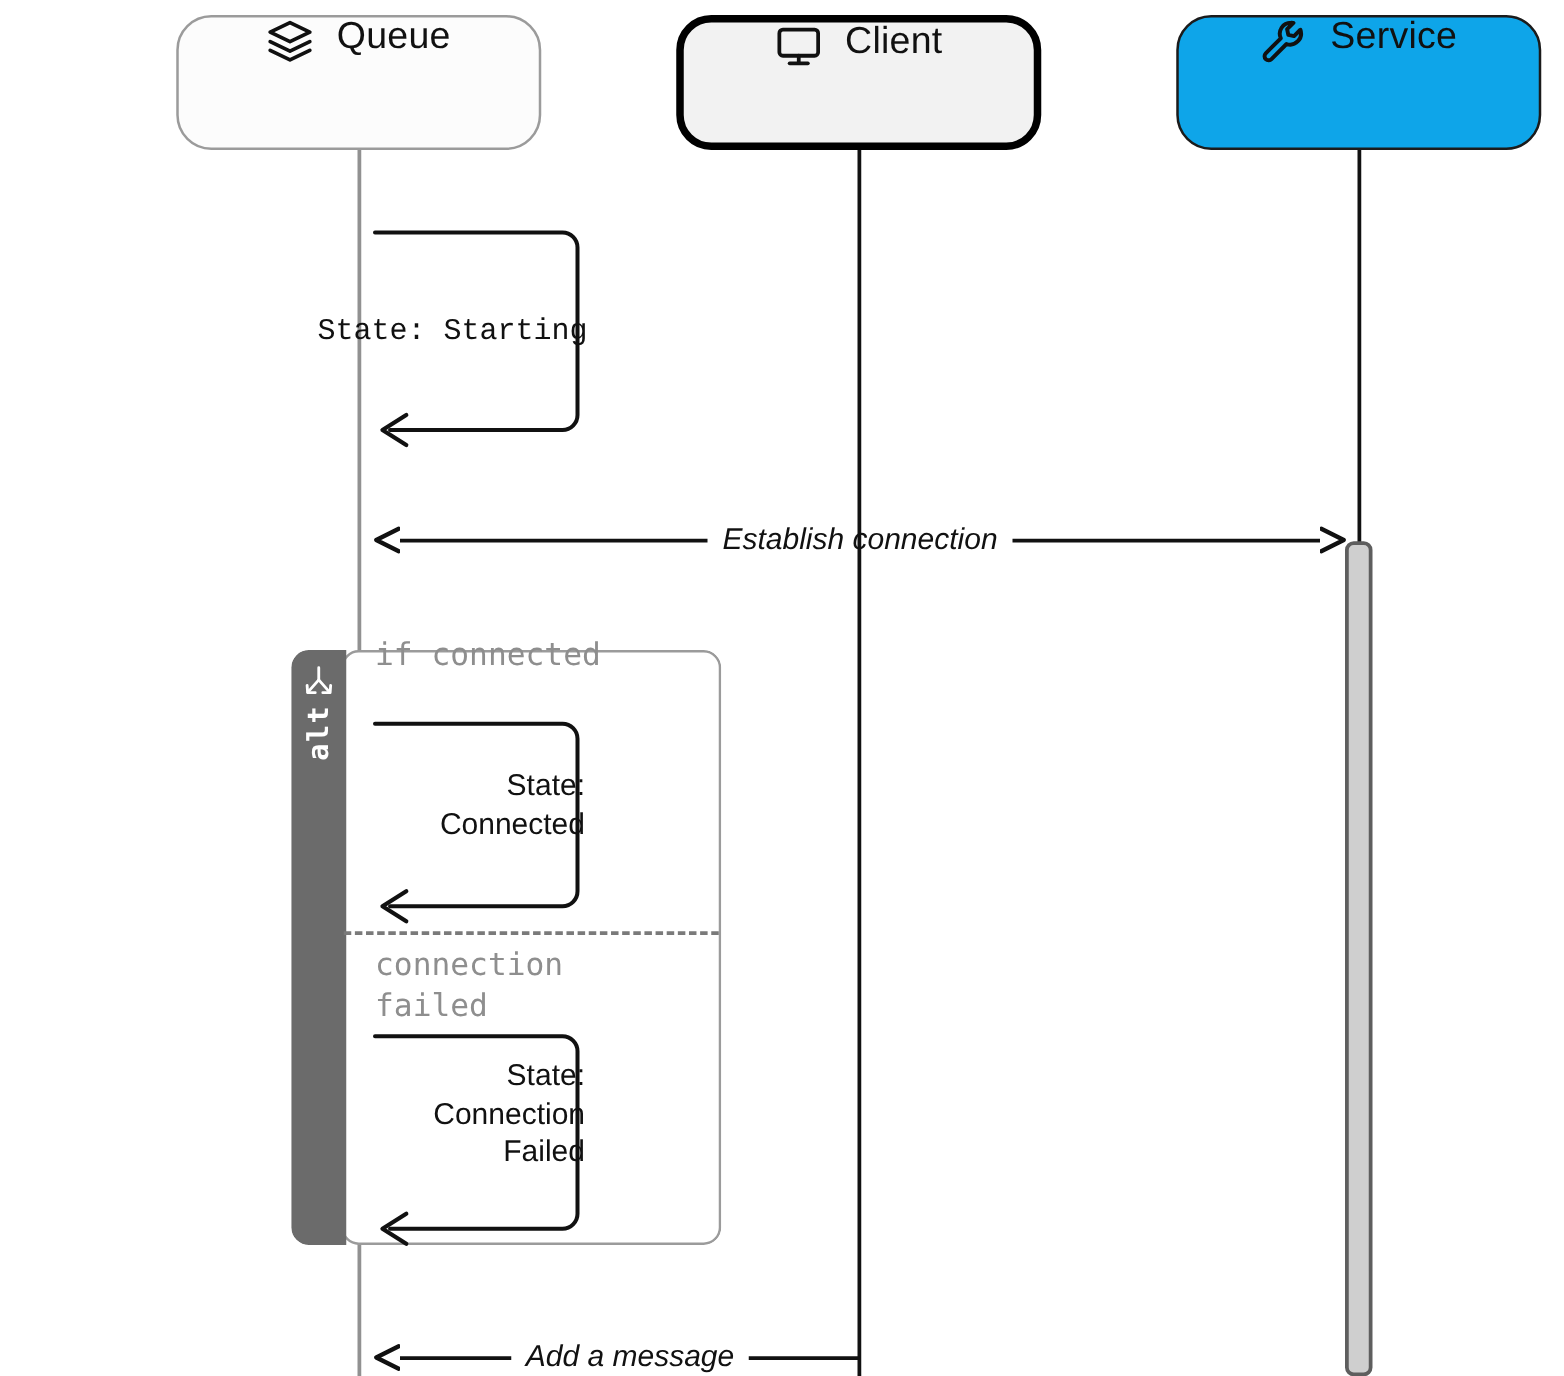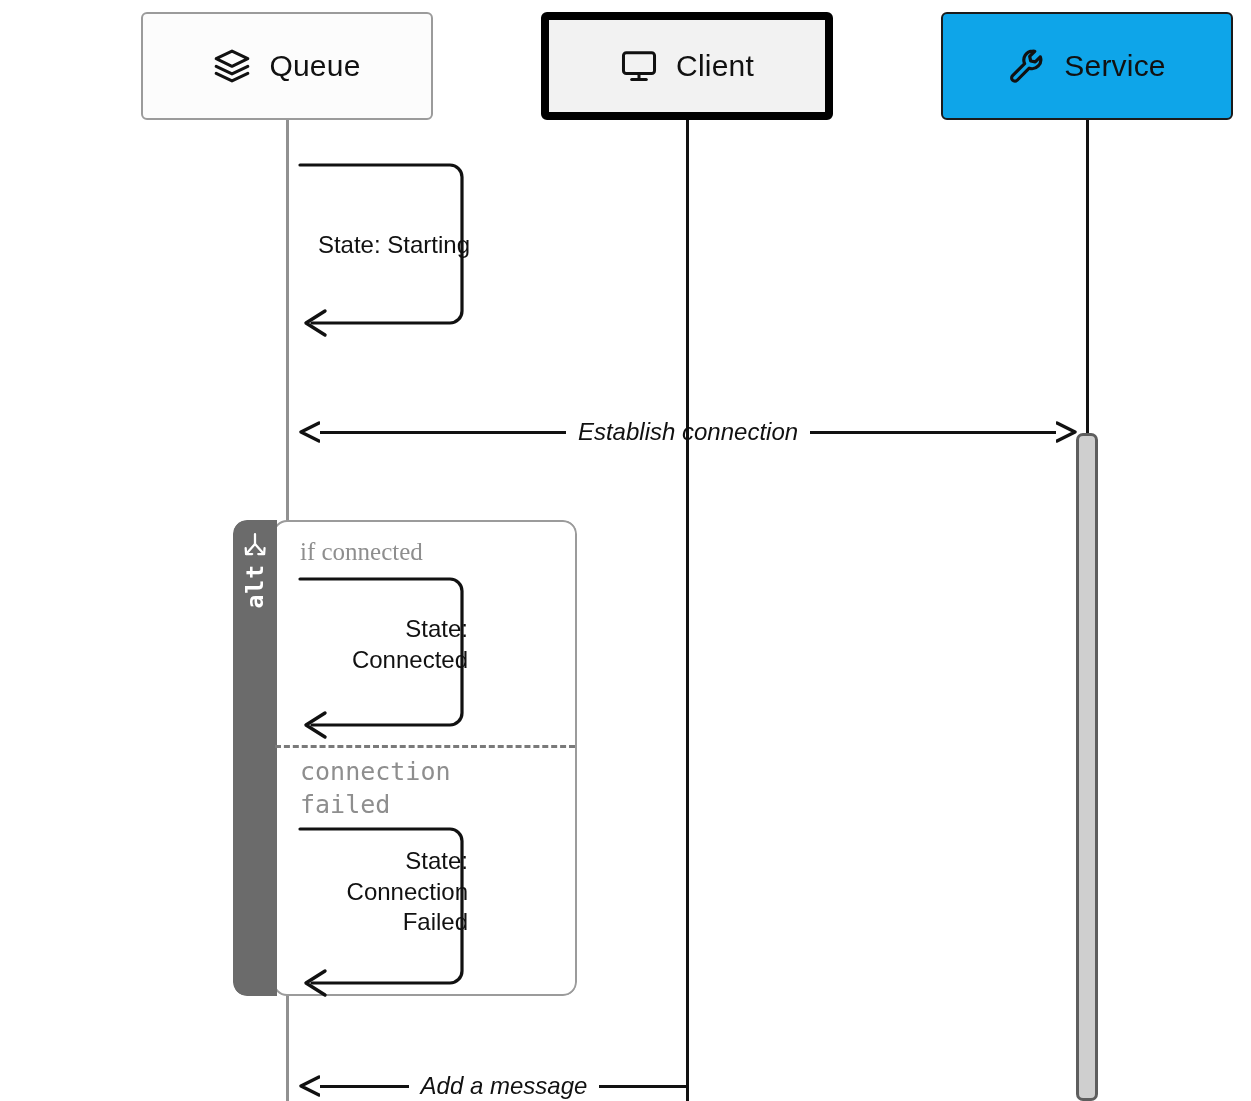--- a/index.html
+++ b/index.html
@@ -17,24 +17,24 @@
     height: 1101px;
     overflow: hidden;
     background: #ffffff;
   }
 
   
   .participant {
     position: absolute;
     box-sizing: border-box;
     display: flex;
-    align-items: center;
+    align-items: flex-start;
     justify-content: center;
     gap: 18px;
-    border-radius: 6px;
+    border-radius: 28px;
     top: 12px;
     height: 108px;
   }
   .participant .p-label {
     font-size: 30px;
     line-height: 1;
     color: #111111;
     letter-spacing: 0.2px;
     white-space: nowrap;
   }
@@ -47,21 +47,21 @@
   .p-queue {
     left: 141px;
     width: 292px;
     background: #fcfcfc;
     border: 2px solid #9b9b9b;
   }
   .p-client {
     left: 541px;
     width: 292px;
     background: #f2f2f2;
-    border: 8px solid #000000;
+    border: 6px solid #000000;
   }
   .p-service {
     left: 941px;
     width: 292px;
     background: #0ea5e9;
     border: 2px solid #1b1b1b;
   }
 
   
   .lifeline {
@@ -216,21 +216,21 @@
 
   <div class="participant p-service">
     <span class="p-icon">
       <svg viewBox="0 0 24 24" width="38" height="38" fill="none" stroke="#111111" stroke-width="2" stroke-linecap="round" stroke-linejoin="round">
         <path d="M15.6 2.6a5.6 5.6 0 0 0-5.1 7.9L2.9 18.1a2 2 0 1 0 2.9 2.9l7.6-7.6a5.6 5.6 0 0 0 7-7.2l-3.2 3.2-2.9-.6-.6-2.9 3.2-3.2a5.6 5.6 0 0 0-1.3-.1z"></path>
       </svg>
     </span>
     <span class="p-label">Service</span>
   </div>
 
-  <div class="selfloop" style="left:298px; top:162px; width:180px; height:170px;">
+  <div class="selfloop" style="left:298px; top:183px; width:180px; height:170px;font-family:Liberation Mono, monospace;">
     <svg width="180" height="170" viewBox="0 0 180 170">
       <path d="M2,3 H152 A12,12 0 0 1 164,15 V149 A12,12 0 0 1 152,161 H14" fill="none" stroke="#111111" stroke-width="3.2" stroke-linecap="round" stroke-linejoin="round"></path>
       <polyline points="27,149 8,161 27,173" fill="none" stroke="#111111" stroke-width="3.4" stroke-linecap="round" stroke-linejoin="round"></polyline>
     </svg>
     <span class="loop-label" style="left:-228px; top:68px; width:400px;">State: Starting</span>
   </div>
 
   <div class="msg" style="left:298px; top:412px; width:780px;">
     <span class="arrowhead">
       <svg width="22" height="30" viewBox="0 0 22 30">
@@ -255,21 +255,21 @@
           <path d="M2 12 H11 L20 4"></path>
           <path d="M11 12 L20 20"></path>
           <polyline points="15,3.2 20.4,3.6 20.4,9"></polyline>
           <polyline points="20.4,14.6 20.4,20.2 15,20.6"></polyline>
         </svg>
       </span>
       <span class="tab-text">alt</span>
     </div>
   </div>
 
-  <div class="branch-cond" style="left:300px; top:536px; width:260px;font-family:Liberation Serif, serif;">if connected</div>
+  <div class="branch-cond" style="left:300px; top:508px; width:260px;">if connected</div>
 
   <div class="selfloop" style="left:298px; top:576px; width:180px; height:160px;">
     <svg width="180" height="160" viewBox="0 0 180 160">
       <path d="M2,3 H152 A12,12 0 0 1 164,15 V137 A12,12 0 0 1 152,149 H14" fill="none" stroke="#111111" stroke-width="3.2" stroke-linecap="round" stroke-linejoin="round"></path>
       <polyline points="27,137 8,149 27,161" fill="none" stroke="#111111" stroke-width="3.4" stroke-linecap="round" stroke-linejoin="round"></polyline>
     </svg>
     <span class="loop-label" style="left:-100px; top:38px; width:270px;">State:
 Connected</span>
   </div>
 

